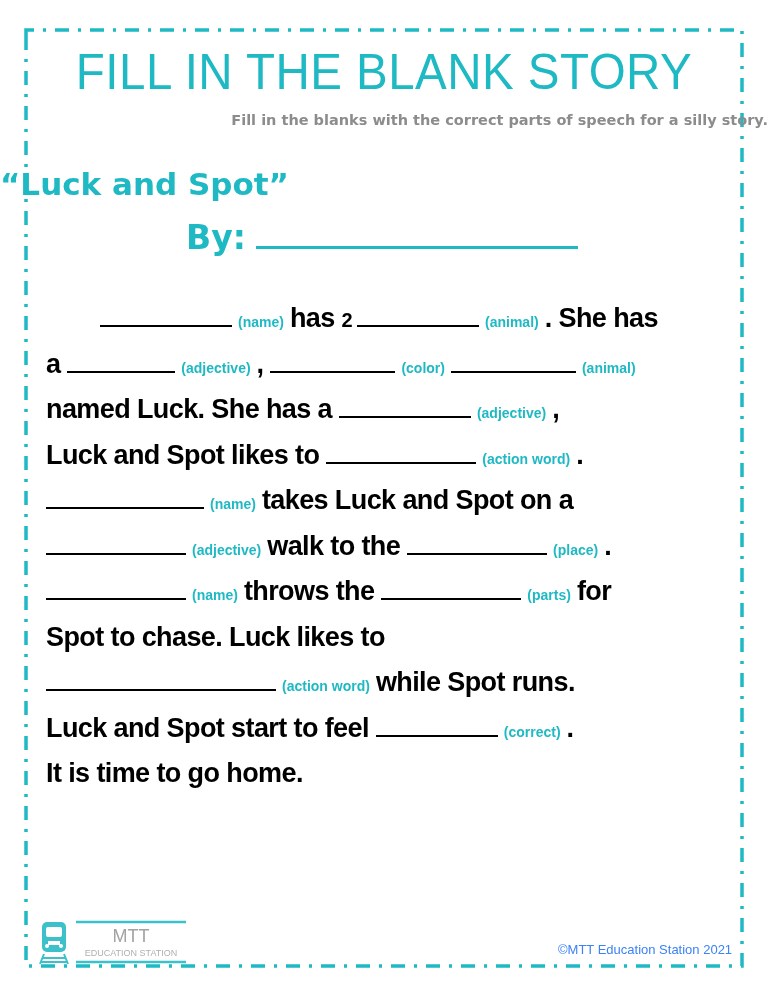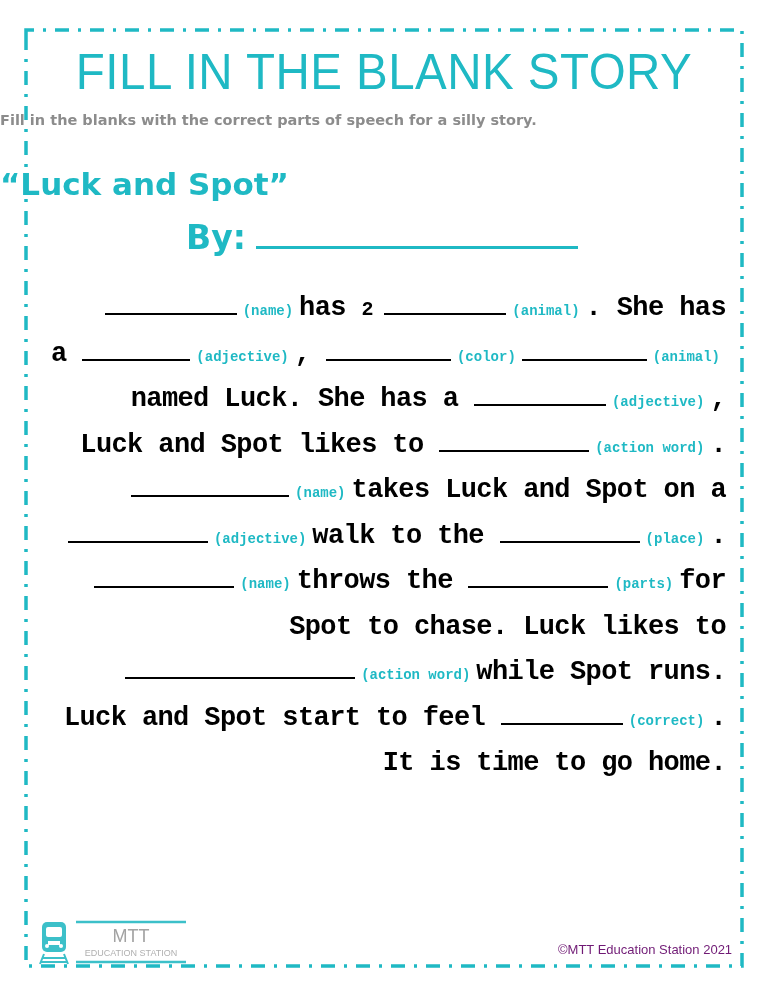--- a/index.html
+++ b/index.html
@@ -1,30 +1,30 @@
 <!DOCTYPE html>
 <html><head>
 <meta charset="utf-8">
 <style>
   html, body { margin:0; padding:0; background:#ffffff; }
   body { width:768px; height:994px; position:relative; overflow:hidden; font-family:"DejaVu Sans", sans-serif; }
   .frame { position:absolute; left:24px; top:28px; width:720px; height:940px; }
   .frame svg { position:absolute; left:0; top:0; }
   .title { position:absolute; left:0; width:768px; top:42px; text-align:center; color:#1fb9c4; font-family:"Liberation Sans", sans-serif; font-size:50px; font-weight:400; letter-spacing:0.5px; transform:scaleX(0.95); line-height:60px; }
-  .subtitle { position:absolute; left:0; width:768px; top:110px; text-align:left; color:#8c8c8c; font-family:"DejaVu Sans", sans-serif; font-weight:bold; font-size:14.5px; line-height:20px; }
+  .subtitle { position:absolute; left:0; width:768px; top:110px; text-align:right; color:#8c8c8c; font-family:"DejaVu Sans", sans-serif; font-weight:bold; font-size:14.5px; line-height:20px; }
   .story-title { position:absolute; left:0; width:759px; top:164px; text-align:left; color:#1fb9c4; font-family:"DejaVu Sans", sans-serif; font-weight:bold; font-size:31px; line-height:40px; }
   .byline { position:absolute; left:186px; top:216px; color:#1fb9c4; font-family:"DejaVu Sans", sans-serif; font-weight:bold; font-size:33px; line-height:40px; white-space:nowrap; }
   .byline .by-blank { display:inline-block; width:322px; border-bottom:3px solid #1fb9c4; height:30px; vertical-align:baseline; margin-left:10px; }
   .story { position:absolute; left:46px; top:286px; width:680px; }
-  .line { height:45.5px; line-height:45px; white-space:nowrap; font-family:Liberation Mono, monospace; font-weight:bold; font-size:27px; color:#000; letter-spacing:-0.6px;text-align:right; }
+  .line { height:45.5px; line-height:65px; white-space:nowrap; font-family:Liberation Sans, sans-serif; font-weight:bold; font-size:27px; color:#000; letter-spacing:-0.6px; }
   .blank { display:inline-block; border-bottom:2px solid #000; height:22px; vertical-align:baseline; margin:0 6px 0 0; }
   .hint { color:#1fb9c4; font-size:14px; font-weight:bold; letter-spacing:0; margin-right:6px; }
   .small { font-size:20px; }
   .logo { position:absolute; left:38px; top:918px; width:150px; height:48px; }
-  .copyright { position:absolute; left:558px; top:942px; font-family:"Liberation Sans", sans-serif; font-size:13px; color:#701a75; }
+  .copyright { position:absolute; left:558px; top:942px; font-family:"Liberation Sans", sans-serif; font-size:13px; color:#3b82f6; }
 </style>
 </head>
 <body>
 
 <div class="frame">
   <svg width="720" height="940" viewBox="0 0 720 940">
     <path d="M2 8 V2 H718 V938 H2 V8" fill="none" stroke="#1fb9c4" stroke-width="3.5" stroke-dasharray="14 9 3 9" stroke-linecap="butt"></path>
   </svg>
 </div>
 

